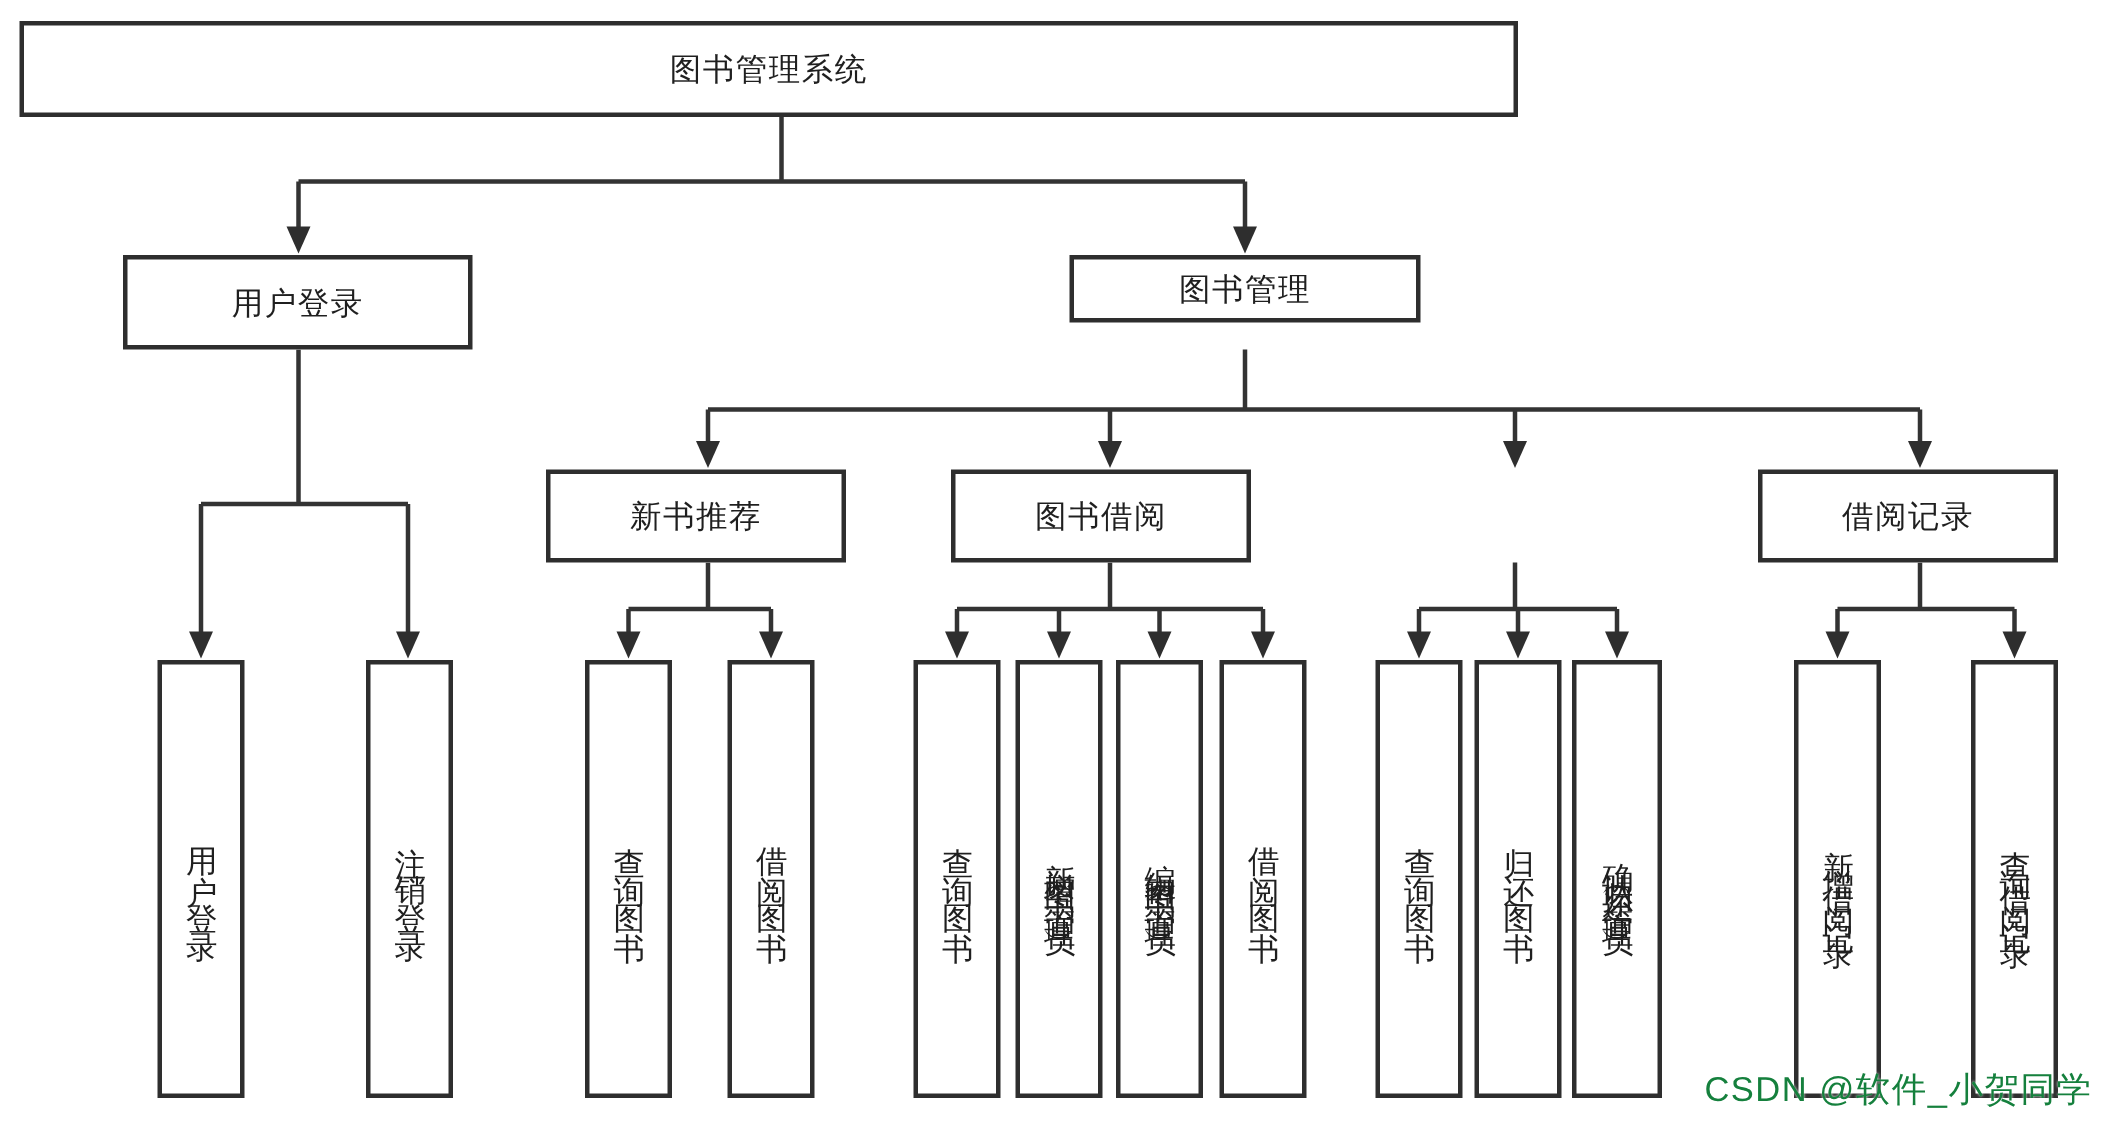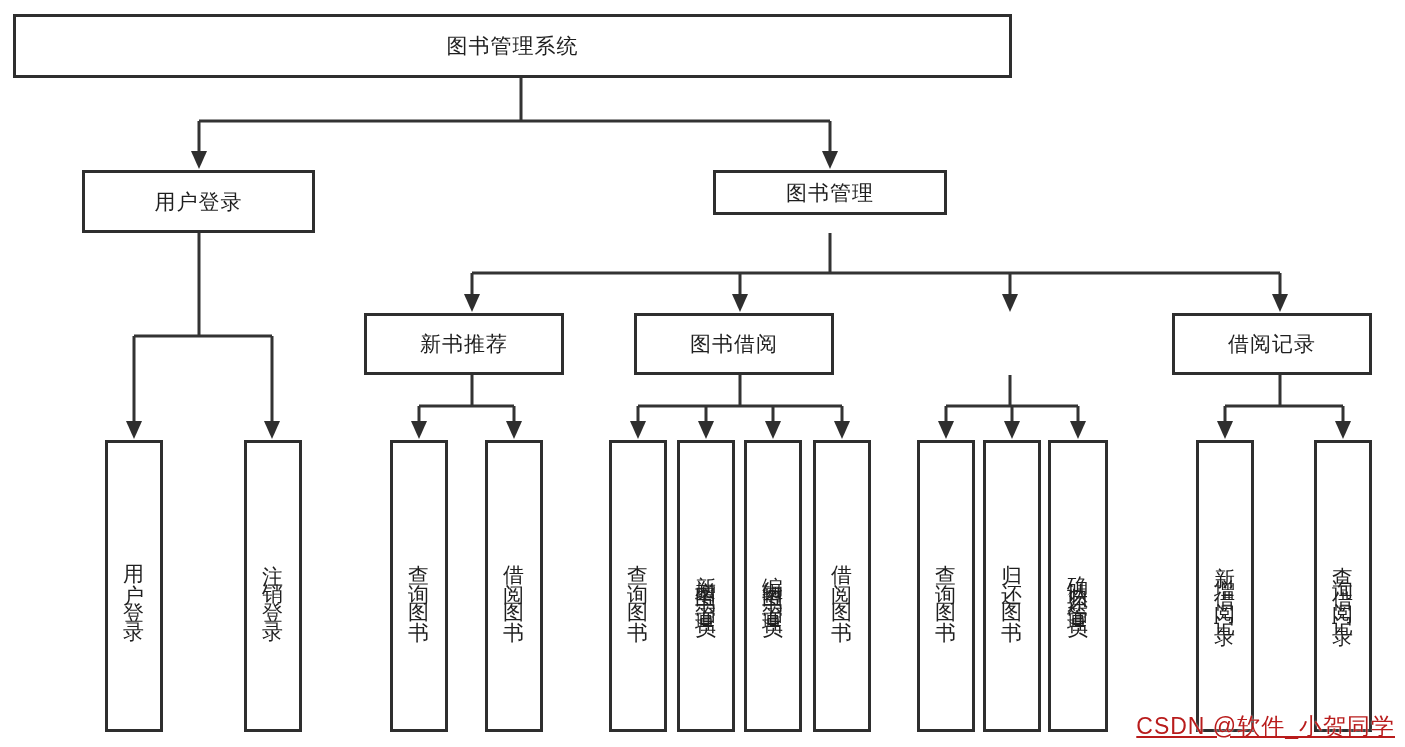--- a/index.html
+++ b/index.html
@@ -46,25 +46,24 @@
     line-height: 1;
   }
   .ls4 { letter-spacing: 19px; }
   .ls6 { letter-spacing: 12px; }
   .ls9 { letter-spacing: 6px; }
   .watermark {
     position: absolute;
     right: 10px;
     bottom: 5px;
     font-size: 23px;
-    color: #b91c1c;
+    color: #15803d;
     letter-spacing: 1px;
     white-space: nowrap;
     text-shadow: 0 0 2px #ffffff;
-    text-decoration: underline;
   }
 </style>
 </head>
 <body>
 
 <div class="canvas">
 
   <svg class="edges" viewBox="0 0 1405 747" xmlns="http://www.w3.org/2000/svg">
     <g>
       <path d="M521,70 V121 M199,121 H830 M199,121 V152 M830,121 V152"></path>

